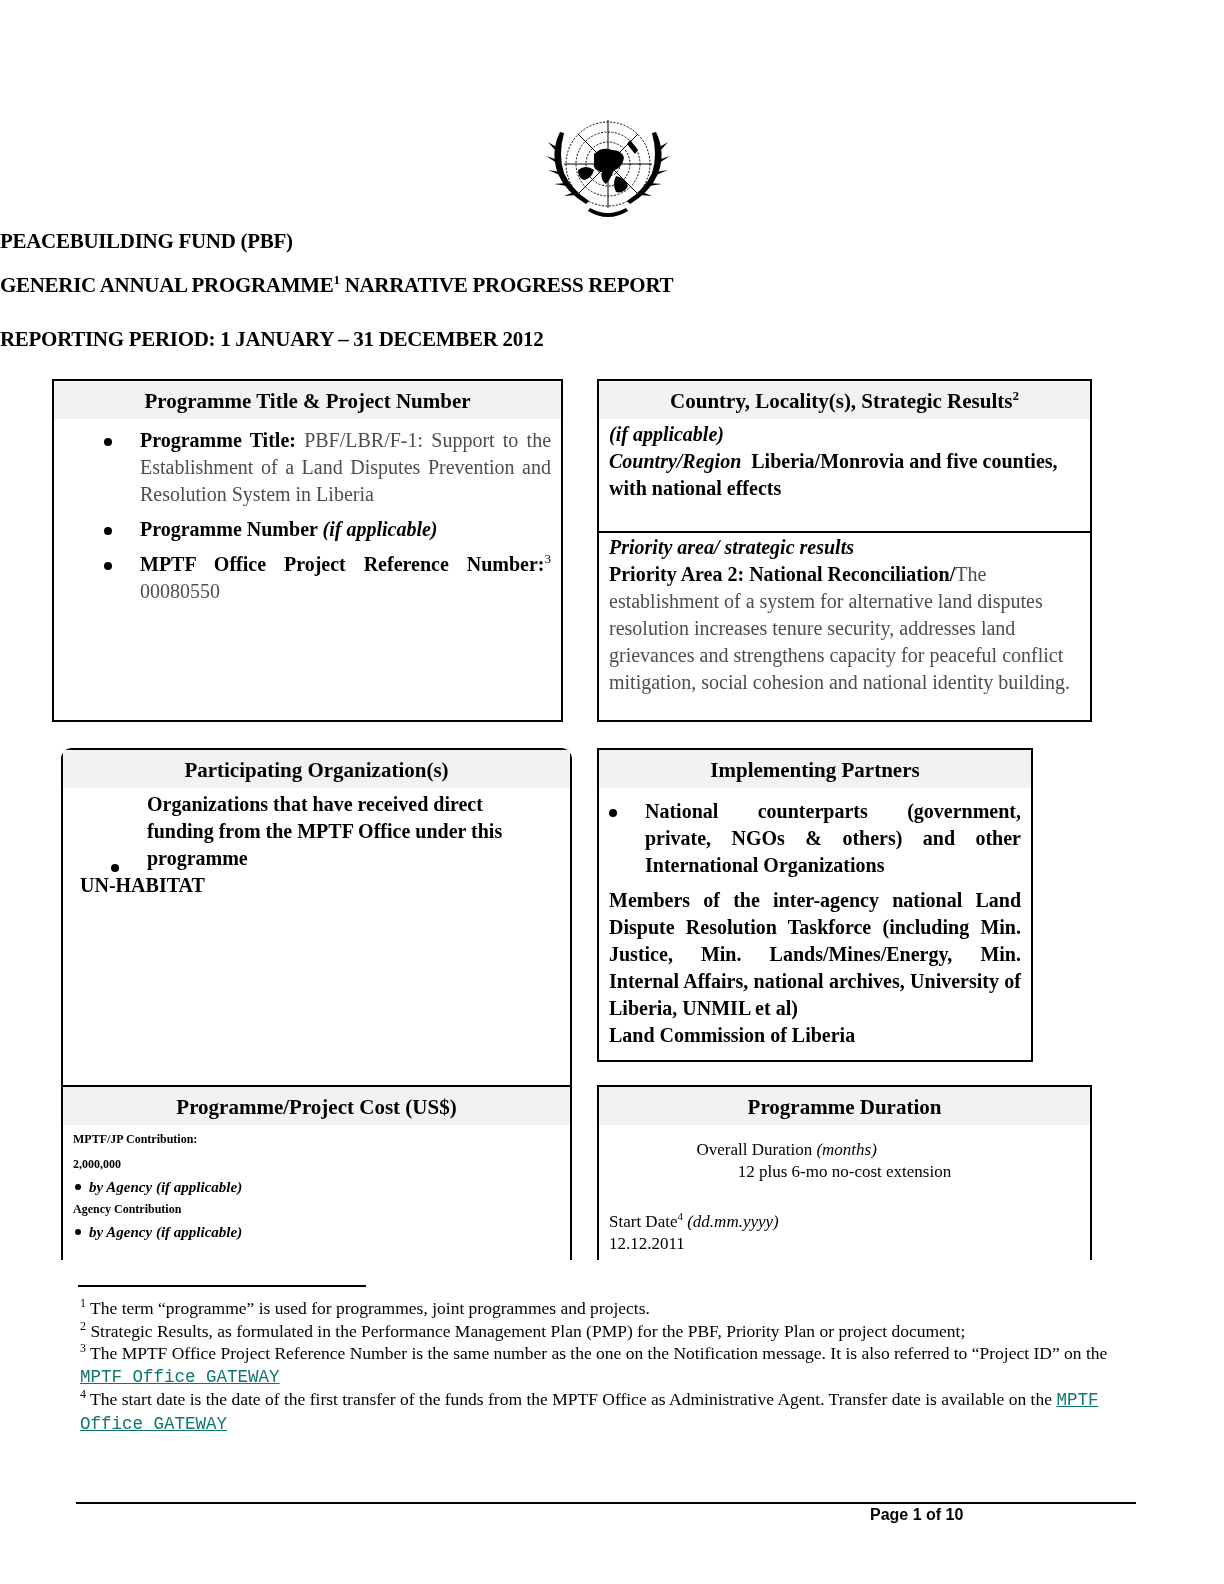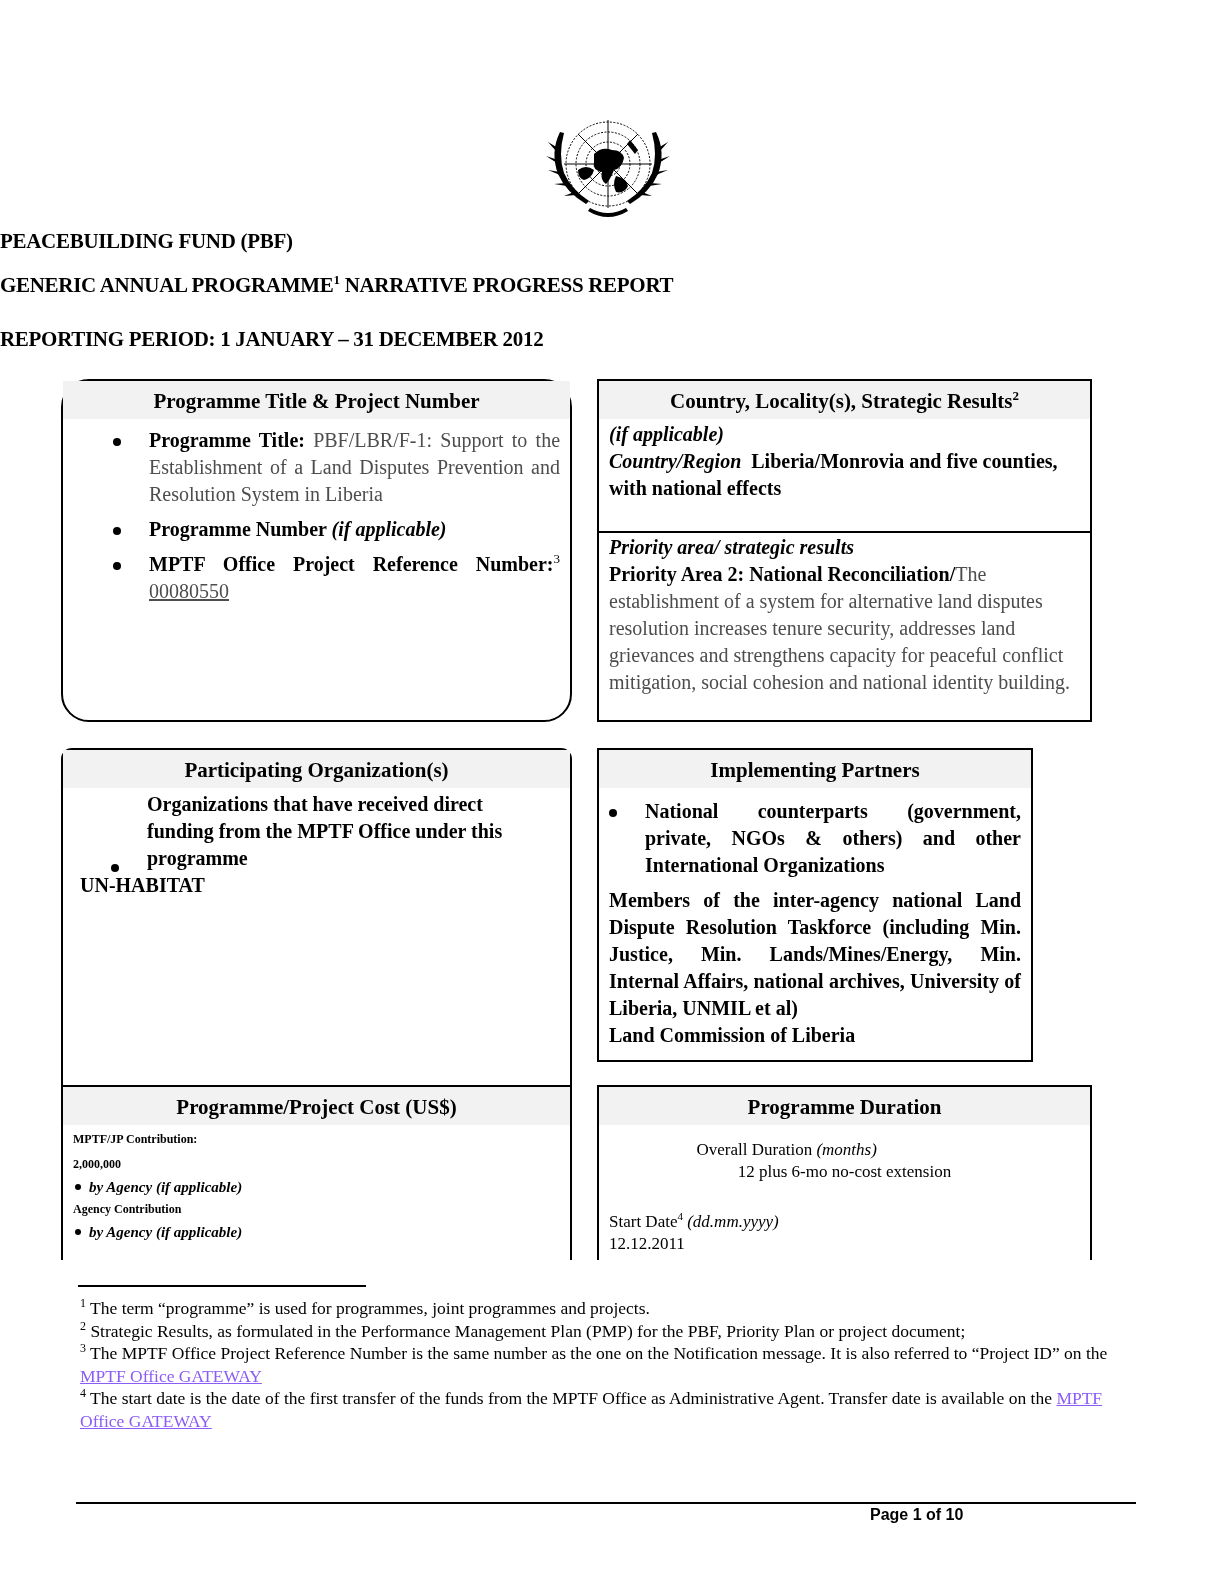--- a/index.html
+++ b/index.html
@@ -24,32 +24,32 @@
     .box-body { padding: 4px 10px 0 10px; font-size: 20px; line-height: 27px; }
     .bullet-row { display: flex; align-items: flex-start; margin-bottom: 8px; }
     .bullet {
       width: 8px; height: 8px; background: #000; border-radius: 50%;
       margin-top: 11px; flex: 0 0 8px; margin-right: 28px;
     }
     .bullet-text { flex: 1; text-align: justify; }
     .b { font-weight: bold; }
     .i { font-style: italic; }
     .gray { color: #4d4d4d; }
-    .u { text-decoration: underline; }
+    .u { }
     .sup { font-size: 13px; vertical-align: super; line-height: 0; }
     .divider-h { border-top: 2px solid #000; }
     .small { font-size: 12px; line-height: 23px; }
     .tiny { font-size: 15px; line-height: 20px; }
     .dur-row { display: flex; font-size: 17px; line-height: 22px; flex-direction: column; }
     .dur-row .lbl { width: 296px; }
     .dur-row .val { flex: 1; }
     .fn-rule { position: absolute; left: 78px; top: 1285px; width: 288px; border-top: 2px solid #000; }
     .footnotes { position: absolute; left: 80px; top: 1297px; width: 1070px; font-size: 17.5px; line-height: 22.5px; }
     .footnotes .fsup { font-size: 12px; vertical-align: super; line-height: 0; }
-    .footnotes a { color: #8b5cf6; text-decoration: underline; }
+    .footnotes a { color: #0f766e; text-decoration: underline; font-family: Liberation Mono, monospace; }
     .page-rule { position: absolute; left: 76px; top: 1502px; width: 1060px; border-top: 2px solid #000; }
     .page-num {
       position: absolute; left: 870px; top: 1506px; font-family: "Liberation Sans", "DejaVu Sans", sans-serif;
       font-size: 16px; font-weight: bold;
     }
   </style>
 </head>
 <body>
 
 <svg class="logo" viewBox="0 0 140 112">
@@ -79,21 +79,21 @@
     <path d="M52 96 q18 10 36 0 l2 3 q-20 12 -40 0 z"></path>
   </g>
 </svg>
 
 <div class="title-line" style="top:229px;">PEACEBUILDING FUND (PBF)</div>
 <div class="title-line" style="top:272px;">
   <span>GENERIC ANNUAL PROGRAMME</span><sup>1</sup><span> NARRATIVE PROGRESS REPORT</span>
 </div>
 <div class="title-line" style="top:327px;">REPORTING PERIOD: 1 JANUARY – 31 DECEMBER 2012</div>
 
-<div class="box" style="left:61px; top:379px; width:511px; height:343px;border-radius:28px;">
+<div class="box" style="left:52px; top:379px; width:511px; height:343px;">
   <div class="box-head">Programme Title &amp; Project Number</div>
   <div class="box-body" style="padding-top:8px;margin-left:40px;">
     <div class="bullet-row">
       <span class="bullet"></span>
       <span class="bullet-text">
         <span class="b">Programme Title:</span><span class="gray"> PBF/LBR/F-1: Support to the Establishment of a Land Disputes Prevention and Resolution System in Liberia</span>
       </span>
     </div>
     <div class="bullet-row">
       <span class="bullet"></span>

